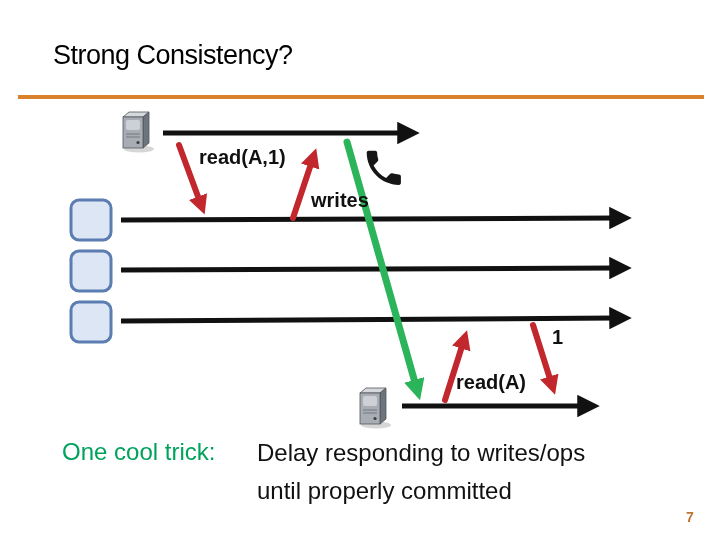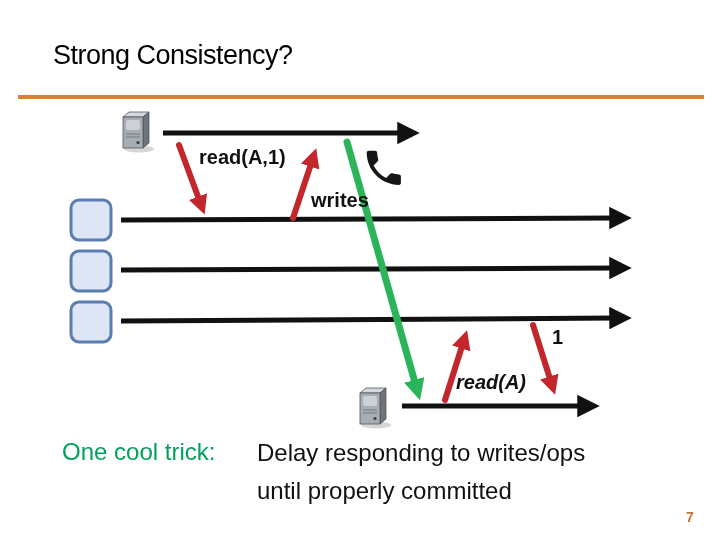--- a/index.html
+++ b/index.html
@@ -17,21 +17,21 @@
   }
   #title-rule{
     left:18px; top:95px; width:686px; height:4px; background:var(--orange);
   }
   #diagram-svg{left:0; top:100px;}
   .lbl{
     font-size:20px; font-weight:bold; color:var(--ink); white-space:nowrap;
   }
   #write-label{left:199px; top:146px;}
   #success-label{left:311px; top:189px;}
-  #read-label{left:456px; top:371px;font-style:italic;}
+  #read-label{left:456px; top:371px;}
   #value-label{left:552px; top:326px;}
   .callout-lead{
     left:62px; top:438px; font-size:24px; font-weight:normal; color:var(--leadgreen);
     white-space:nowrap;
   }
   .callout-line1{left:257px; top:439px; font-size:24px; color:var(--ink); white-space:nowrap;}
   .callout-line2{left:257px; top:477px; font-size:24px; color:var(--ink); white-space:nowrap;}
   #page-number{
     left:678px; top:509px; width:24px; text-align:center;
     font-size:14px; font-weight:bold; color:var(--pg);

